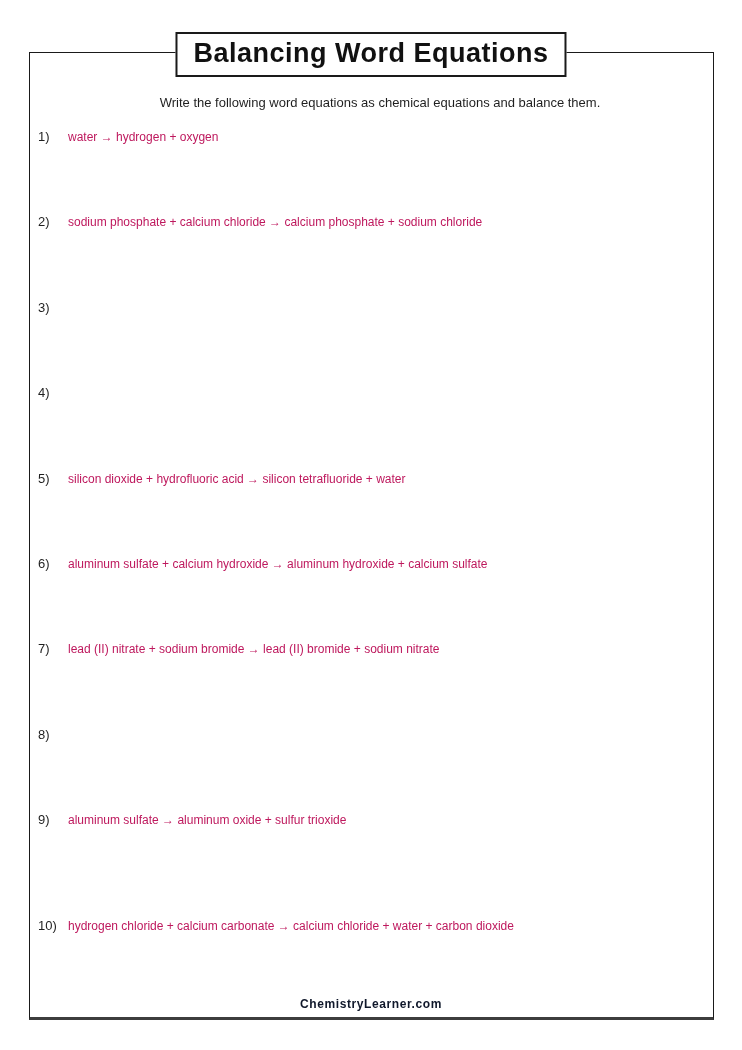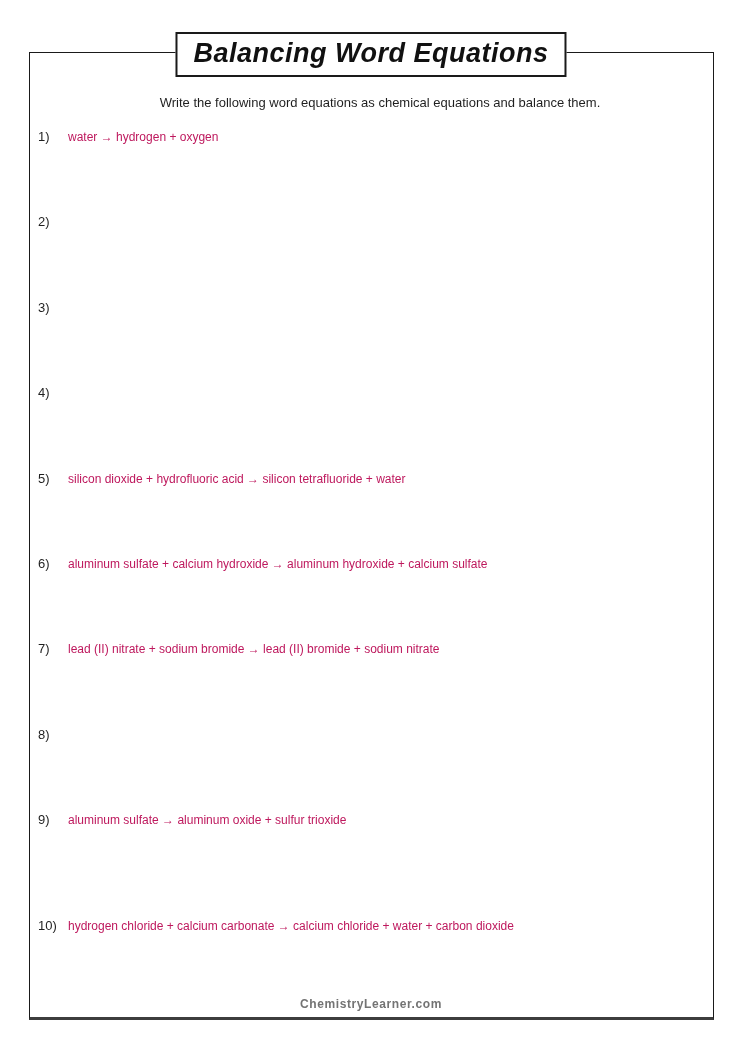--- a/index.html
+++ b/index.html
@@ -26,21 +26,20 @@
   .title-box {
     position: absolute;
     top: 32px;
     left: 50%;
     transform: translateX(-50%);
     background: #ffffff;
     border: 2px solid #1a1a1a;
     padding: 4px 16px 6px 16px;
     z-index: 2;
     white-space: nowrap;
-    font-style: italic;
   }
   .title-box h1 {
     margin: 0;
     font-size: 27px;
     font-weight: 700;
     letter-spacing: 0.5px;
     color: #111111;
     font-family: "Liberation Sans", sans-serif;
   }
   .instruction {
@@ -79,21 +78,21 @@
   }
   .footer {
     position: absolute;
     top: 997px;
     left: 0;
     width: 742px;
     text-align: center;
     font-size: 12px;
     font-weight: 700;
     letter-spacing: 0.6px;
-    color: #737373;
+    color: #0f172a;
   }
 </style>
 </head>
 <body>
 
 <div class="page">
 
   <div class="frame"></div>
 
   <div class="title-box">
@@ -104,20 +103,21 @@
 
   <div class="eq-list">
 
     <div class="eq-item">
       <span class="eq-num">1)</span>
       <span class="eq-text">water → hydrogen + oxygen</span>
     </div>
 
     <div class="eq-item">
       <span class="eq-num">2)</span>
+      <span class="eq-text">sodium phosphate + calcium chloride → calcium phosphate + sodium chloride</span>
     </div>
 
     <div class="eq-item">
       <span class="eq-num">3)</span>
     </div>
 
     <div class="eq-item">
       <span class="eq-num">4)</span>
     </div>
 

